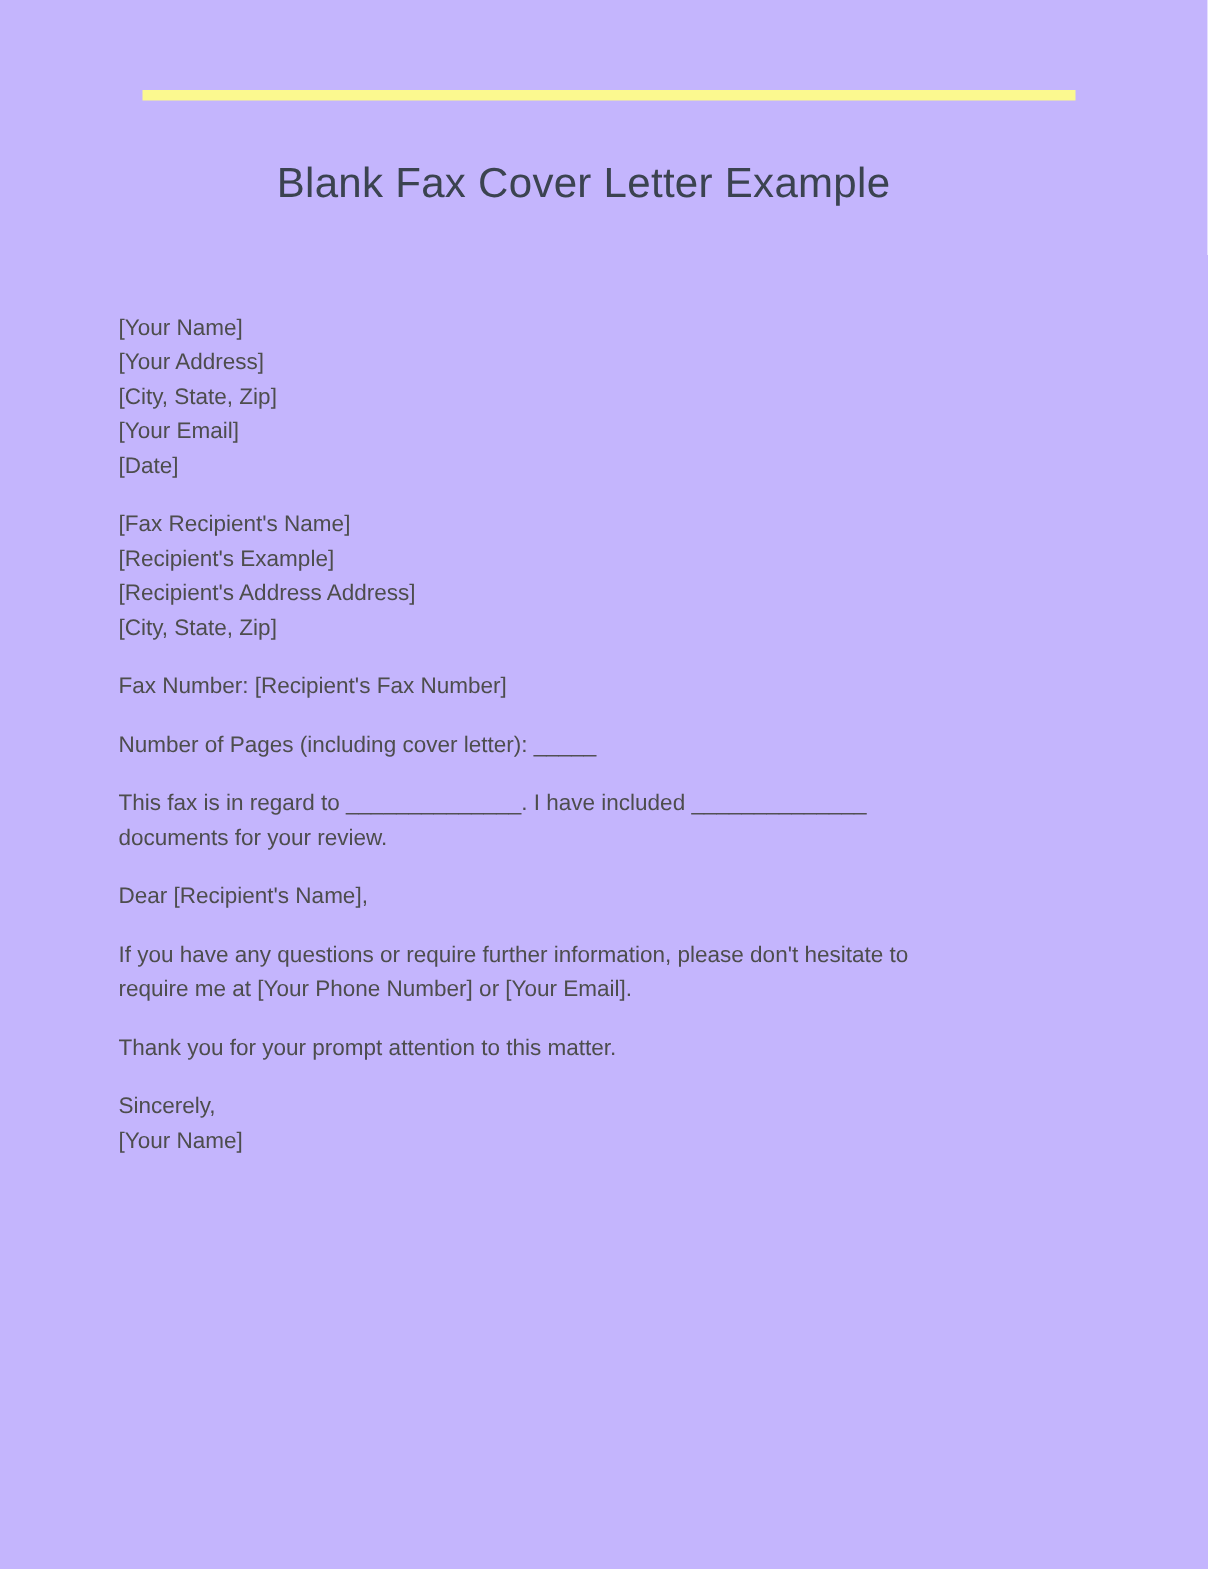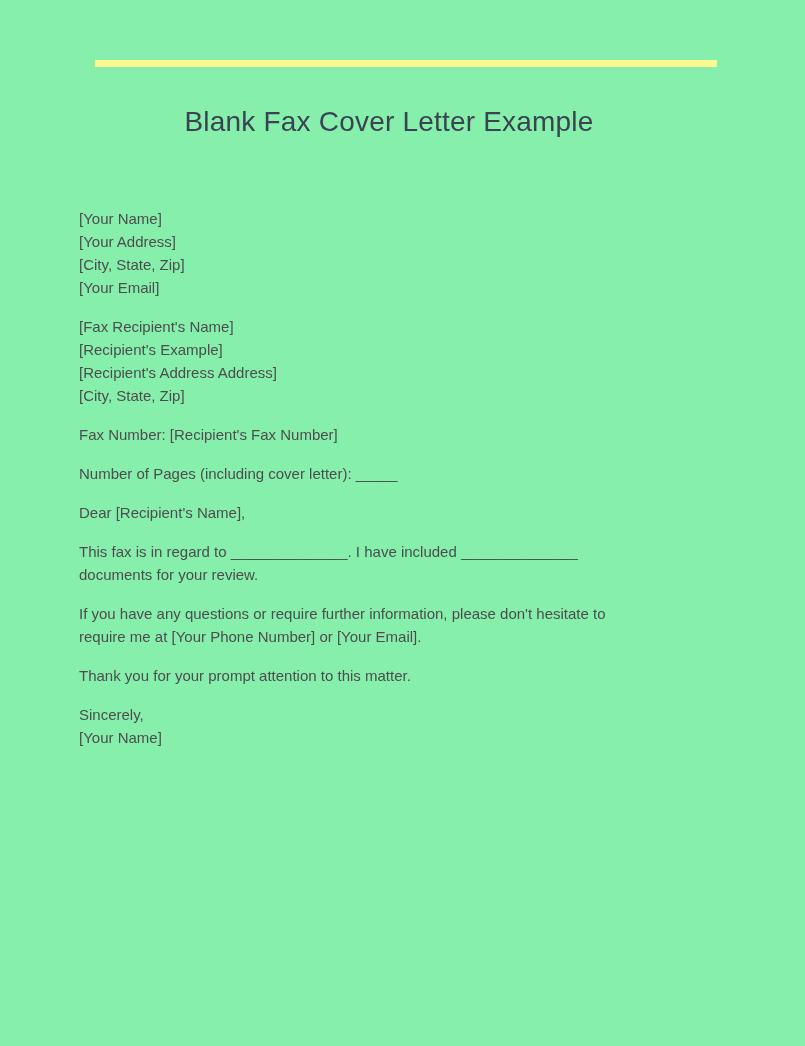--- a/index.html
+++ b/index.html
@@ -4,21 +4,21 @@
 <style>
   html, body {
     margin: 0;
     padding: 0;
     background: #ffffff;
   }
   .page {
     position: relative;
     width: 805px;
     height: 1046px;
-    background: #86efac;
+    background: #c4b5fd;
     font-family: "Liberation Sans", "DejaVu Sans", sans-serif;
     overflow: hidden;
   }
   .accent-bar {
     position: absolute;
     left: 95px;
     top: 60px;
     width: 622px;
     height: 7px;
     background: #fbf98f;
@@ -61,44 +61,45 @@
 
   <h1 class="doc-title">Blank Fax Cover Letter Example</h1>
 
   <div class="letter">
 
     <div class="para">
       <span class="line">[Your Name]</span>
       <span class="line">[Your Address]</span>
       <span class="line">[City, State, Zip]</span>
       <span class="line">[Your Email]</span>
+      <span class="line">[Date]</span>
     </div>
 
     <div class="para">
       <span class="line">[Fax Recipient's Name]</span>
       <span class="line">[Recipient's Example]</span>
       <span class="line">[Recipient's Address Address]</span>
       <span class="line">[City, State, Zip]</span>
     </div>
 
     <div class="para">
       <span class="line">Fax Number: [Recipient's Fax Number]</span>
     </div>
 
     <div class="para">
       <span class="line">Number of Pages (including cover letter): _____</span>
     </div>
 
     <div class="para">
-      <span class="line">Dear [Recipient's Name],</span>
+      <span class="line">This fax is in regard to ______________. I have included ______________</span>
+      <span class="line">documents for your review.</span>
     </div>
 
     <div class="para">
-      <span class="line">This fax is in regard to ______________. I have included ______________</span>
-      <span class="line">documents for your review.</span>
+      <span class="line">Dear [Recipient's Name],</span>
     </div>
 
     <div class="para">
       <span class="line">If you have any questions or require further information, please don't hesitate to</span>
       <span class="line">require me at [Your Phone Number] or [Your Email].</span>
     </div>
 
     <div class="para">
       <span class="line">Thank you for your prompt attention to this matter.</span>
     </div>

